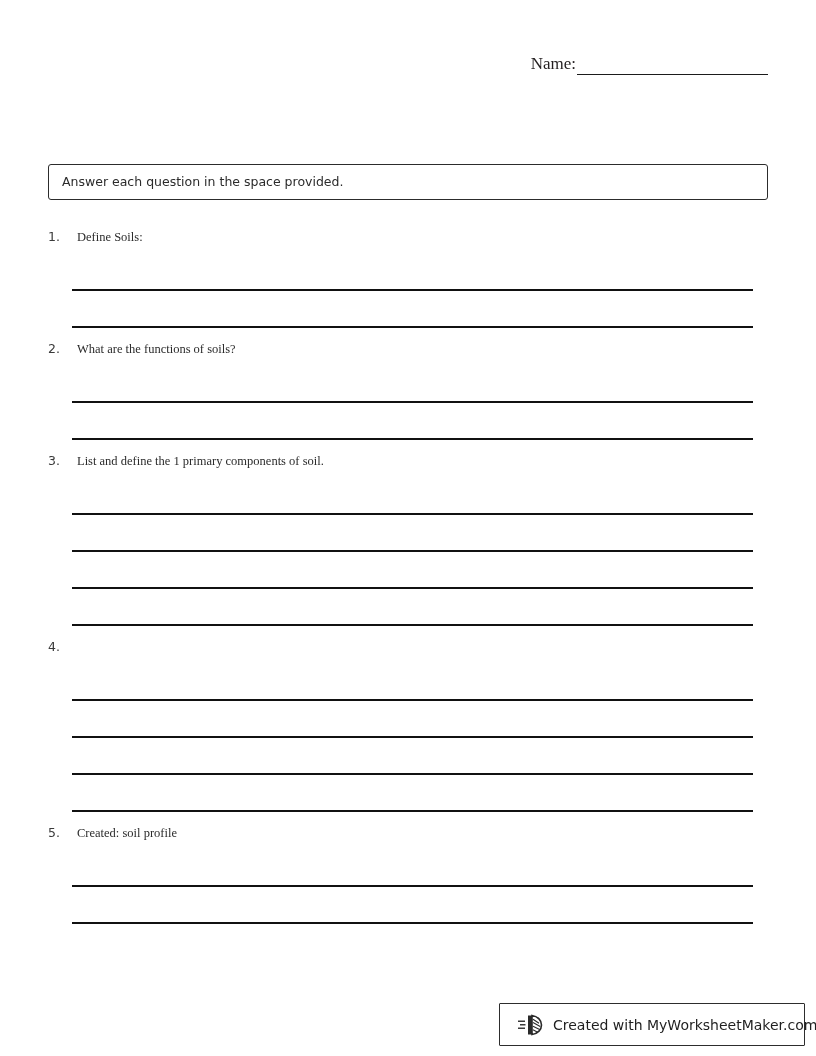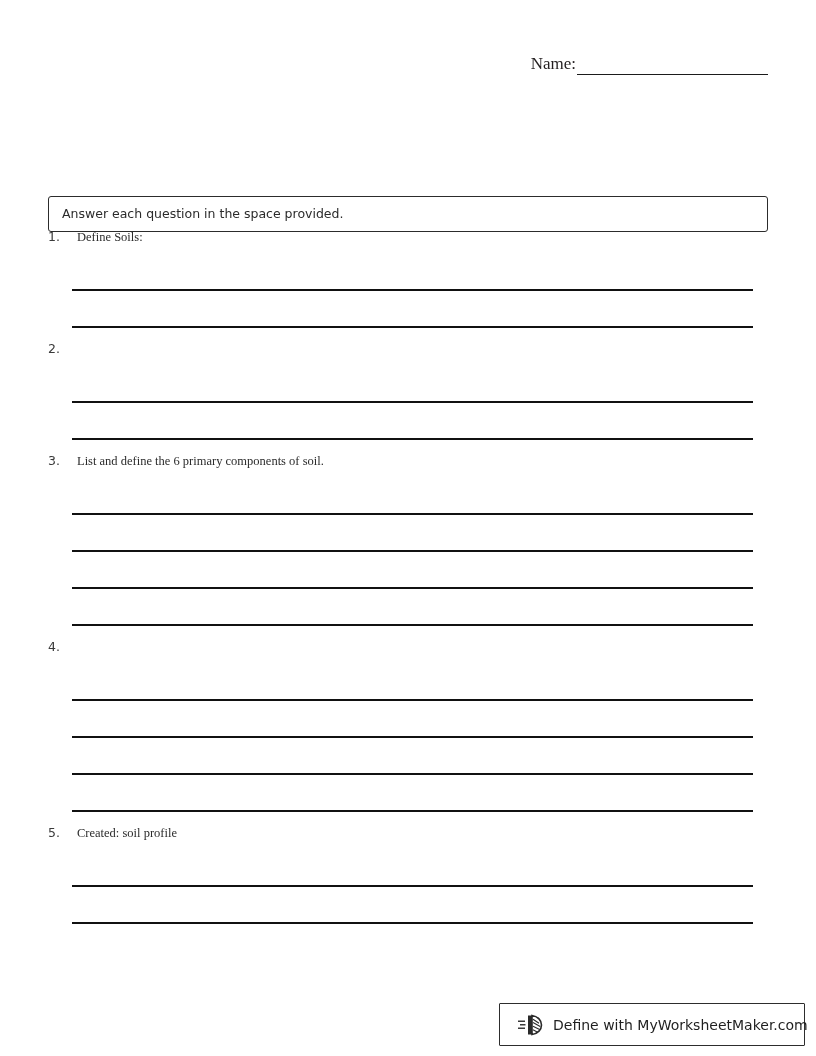--- a/index.html
+++ b/index.html
@@ -80,21 +80,20 @@
   .instructions {
     position: absolute;
     left: 48px;
     top: 164px;
     width: 720px;
     height: 36px;
     box-sizing: border-box;
     border: 1.2px solid #2c2c2c;
     border-radius: 3px;
     background: #ffffff;
-    margin-top: 32px;
   }
   .instructions-text {
     position: absolute;
     left: 13px;
     top: 0;
     height: 34px;
     line-height: 34px;
     font-family: "DejaVu Sans", sans-serif;
     font-size: 12.5px;
     color: #2b2b2b;
@@ -215,30 +214,31 @@
           <span class="q-text">Define Soils:</span>
         </div>
         <div class="answer-lines">
           <div class="answer-line"></div>
           <div class="answer-line"></div>
         </div>
       </div>
       <div class="question" style="margin-bottom: 12px;">
         <div class="q-head">
           <span class="q-number">2.</span>
+          <span class="q-text">What are the functions of soils?</span>
         </div>
         <div class="answer-lines">
           <div class="answer-line"></div>
           <div class="answer-line"></div>
         </div>
       </div>
       <div class="question" style="margin-bottom: 12px;">
         <div class="q-head">
           <span class="q-number">3.</span>
-          <span class="q-text">List and define the 6 primary components of soil.</span>
+          <span class="q-text">List and define the 1 primary components of soil.</span>
         </div>
         <div class="answer-lines">
           <div class="answer-line"></div>
           <div class="answer-line"></div>
           <div class="answer-line"></div>
           <div class="answer-line"></div>
         </div>
       </div>
       <div class="question" style="margin-bottom: 12px;">
         <div class="q-head">
@@ -274,17 +274,17 @@
         </g>
         <path d="M10 2.5 L10 21.5 L14 21.5 L14 2.5 Z" fill="#2a2a2a"></path>
         <path d="M14 2.5 C20 3.4 23.5 7.5 23.5 12 C23.5 16.5 20 20.6 14 21.5 Z" fill="#ffffff" stroke="#2a2a2a" stroke-width="1.6"></path>
         <g stroke="#2a2a2a" stroke-width="1.1" fill="none">
           <path d="M15 6.2 L21 10.2"></path>
           <path d="M15 9.6 L22.2 13.4"></path>
           <path d="M15 13.2 L21.6 16.4"></path>
           <path d="M15 16.8 L19.6 19.2"></path>
         </g>
       </svg>
-      <span class="badge-text">Define with MyWorksheetMaker.com</span>
+      <span class="badge-text">Created with MyWorksheetMaker.com</span>
     </div>
   </div>
 
 </div>
 
 </body></html>

